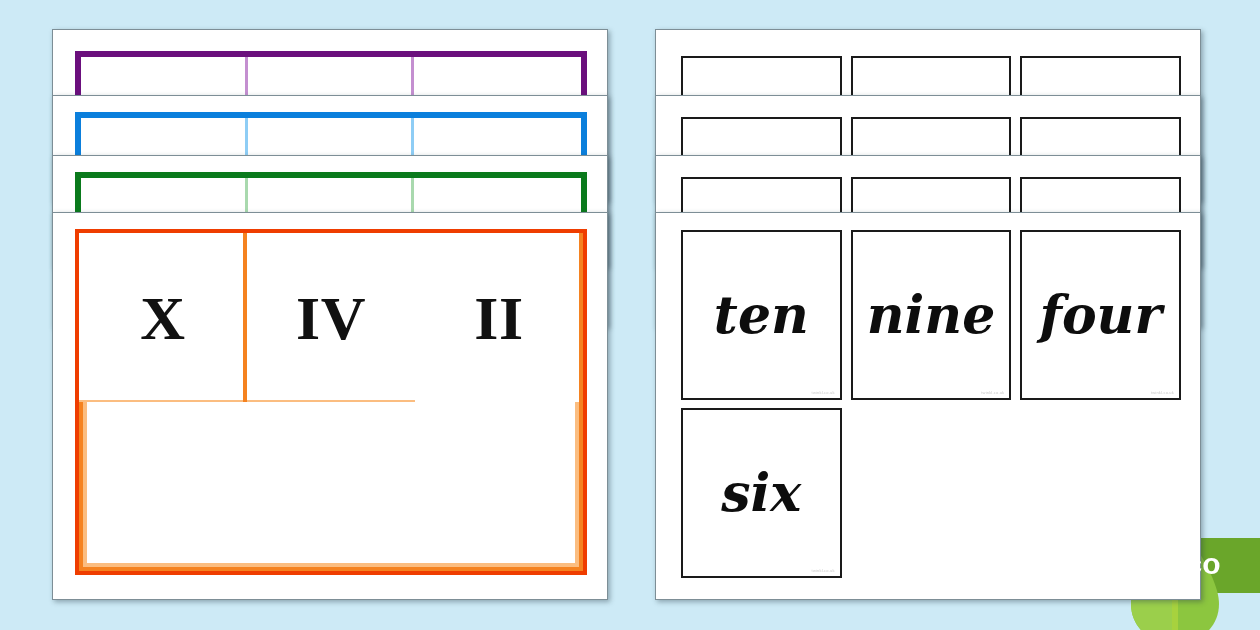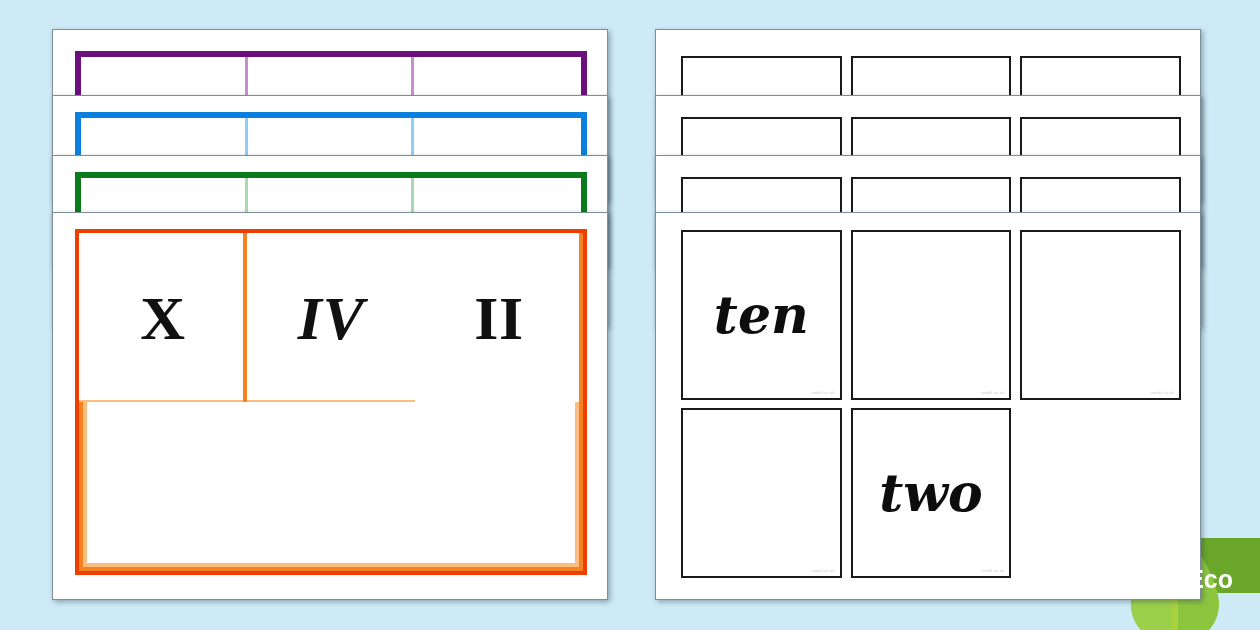--- a/index.html
+++ b/index.html
@@ -157,25 +157,25 @@
     left: 49px;
     top: 52px;
     width: 6px;
     height: 97px;
     background: #a7d23e;
     border-radius: 3px;
   }
   #eco-leaf-label {
     position: absolute;
     left: 190px;
-    top: 32px;
+    top: 14px;
     width: 80px;
-    text-align: right;
+    text-align: center;
     font-family: "Liberation Sans", sans-serif;
-    font-size: 25px;
+    font-size: 30px;
     font-weight: bold;
     color: #ffffff;
     white-space: nowrap;
     user-select: none;
     z-index: 5;
   }
 </style>
 </head>
 <body>
 
@@ -218,21 +218,21 @@
         <div class="gcell"></div>
       </div>
     </div>
 
     <div class="sheet" style="left:52px; top:212px; width:556px; height:388px; z-index:4;">
       <div class="grid-frame" style="left:22px; top:16px; width:512px; height:346px;
                   border:4px solid #ef3d00; box-shadow: inset 0 0 0 4px #f58220, inset 0 0 0 8px #fbbd80;">
         <div class="gcell" style="box-shadow: inset -4px 0 0 0 #f58220, inset 0 -2px 0 0 #fbbd80;">
           <span class="numeral">X</span>
         </div>
-        <div class="gcell" style="box-shadow: inset 0 -2px 0 0 #fbbd80; font-style: italic;">
+        <div class="gcell" style="box-shadow: inset 0 -2px 0 0 #fbbd80;">
           <span class="numeral">IV</span>
         </div>
         <div class="gcell" style="box-shadow: inset -4px 0 0 0 #f58220;">
           <span class="numeral">II</span>
         </div>
       </div>
     </div>
   </div>
 
   <div>
@@ -270,30 +270,29 @@
       </div>
     </div>
 
     <div class="sheet" style="left:655px; top:212px; width:546px; height:388px; z-index:4;">
       <div class="card-frame" style="left:25px; top:17px; width:500px; height:348px;">
         <div class="wcard">
           <span class="word">ten</span>
           <span class="wm">twinkl.co.uk</span>
         </div>
         <div class="wcard">
+          <span class="word">nine</span>
           <span class="wm">twinkl.co.uk</span>
         </div>
         <div class="wcard">
+          <span class="word">four</span>
           <span class="wm">twinkl.co.uk</span>
         </div>
         <div class="wcard">
-          <span class="wm">twinkl.co.uk</span>
-        </div>
-        <div class="wcard">
-          <span class="word">two</span>
+          <span class="word">six</span>
           <span class="wm">twinkl.co.uk</span>
         </div>
       </div>
     </div>
   </div>
 
   <div id="eco-badge">
     <div id="eco-pill"></div>
     <span id="eco-pill-label">ink saving</span>
 

